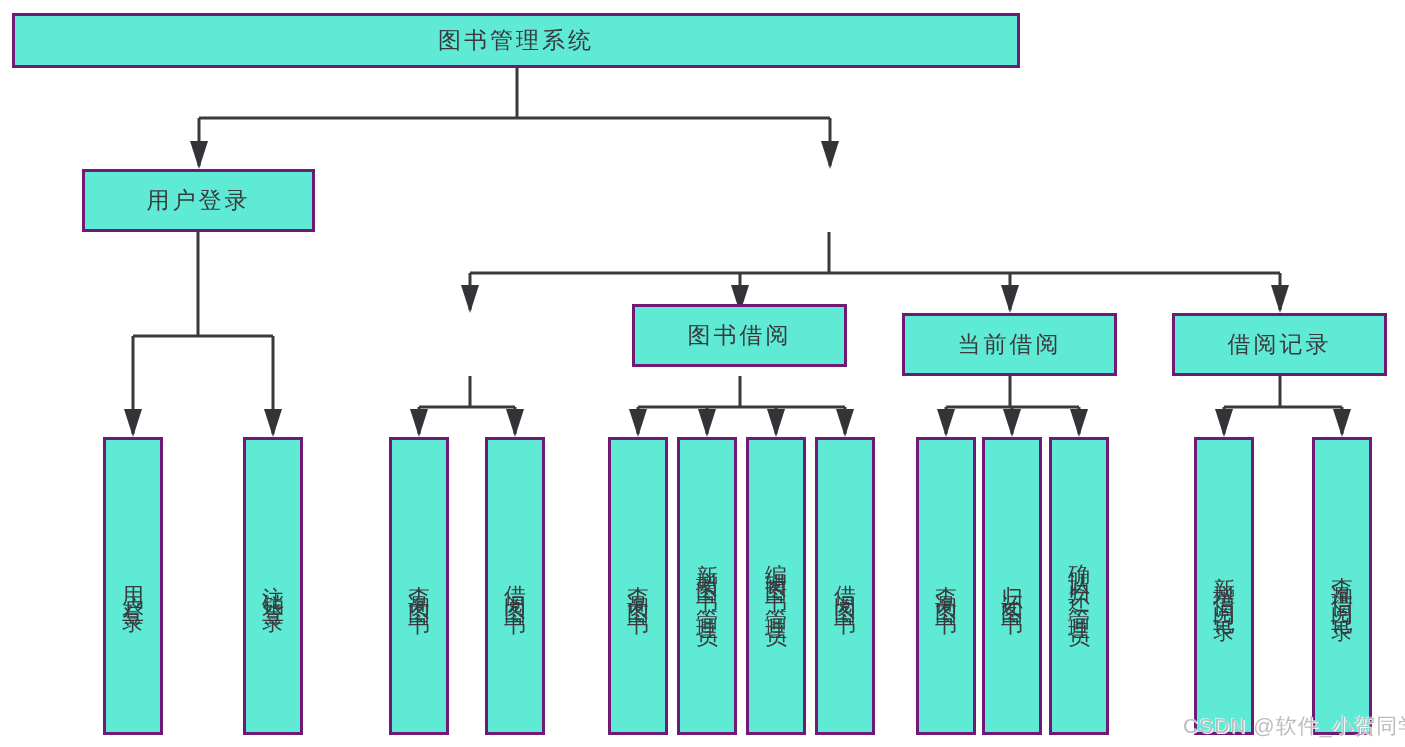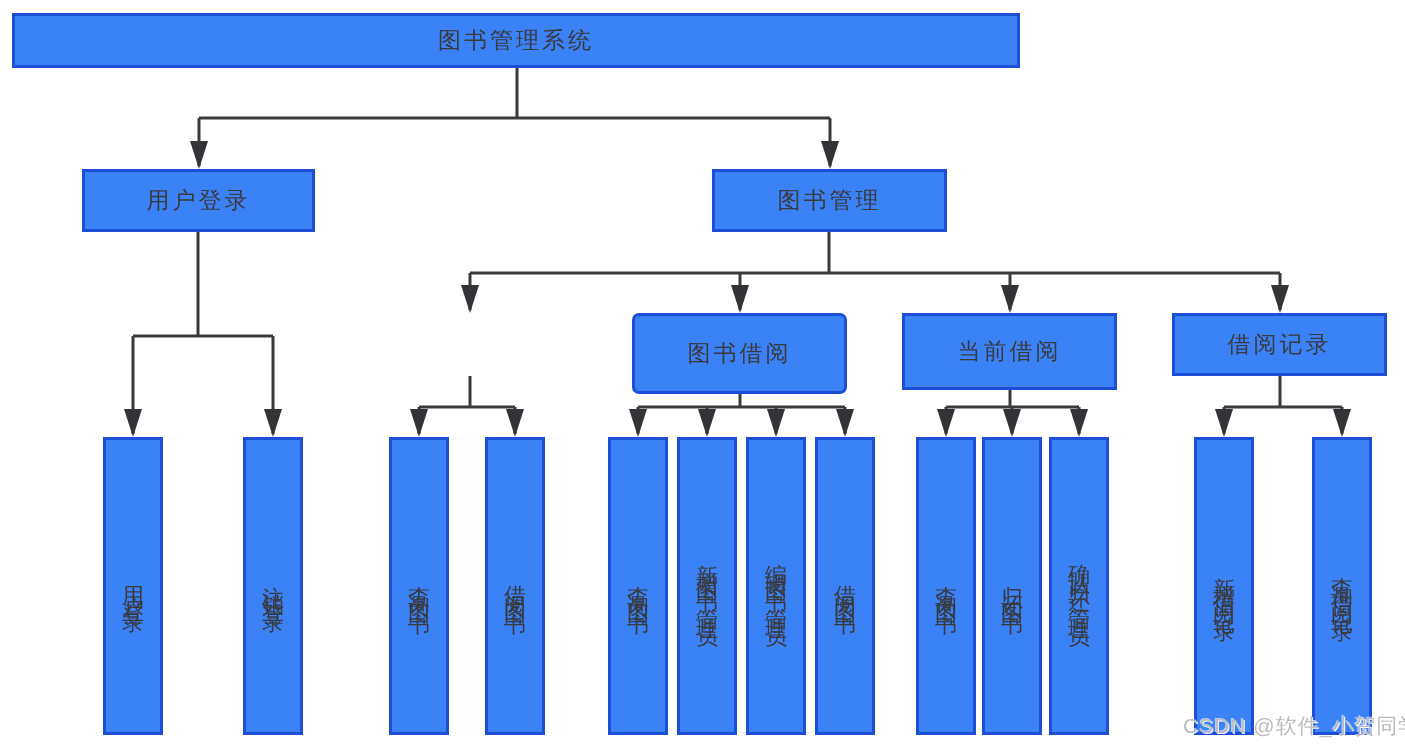--- a/index.html
+++ b/index.html
@@ -4,38 +4,38 @@
 <style>
   html,body { margin:0; padding:0; }
   body {
     width:1405px; height:747px; position:relative; overflow:hidden;
     background:#ffffff;
     font-family:"Liberation Sans","DejaVu Sans",sans-serif;
   }
   #stage { position:absolute; left:0; top:0; width:1405px; height:747px; }
   svg.connectors { position:absolute; left:0; top:0; z-index:0; }
   .box {
-    position:absolute; box-sizing:border-box; background:#3b82f6;
-    border:3px solid #1d4ed8; display:flex; align-items:center; justify-content:center;
+    position:absolute; box-sizing:border-box; background:#5eead4;
+    border:3px solid #701a75; display:flex; align-items:center; justify-content:center;
     z-index:1; color:#3a3a3e;
   }
   .h-label { font-size:23px; letter-spacing:3px; white-space:nowrap; }
   .v-label {
     writing-mode:vertical-rl; text-orientation:mixed;
     font-size:22px; letter-spacing:9px; line-height:1; white-space:nowrap;
   }
   
   .n-root   { left:12px;  top:13px;  width:1008px; height:55px; }
   
   .n-login  { left:82px;  top:169px; width:233px;  height:63px; }
   .n-mgmt   { left:712px; top:169px; width:235px;  height:63px; }
   
   .n-rec    { left:362px;  top:313px; width:215px; height:63px; }
-  .n-bor    { left:632px;  top:313px; width:215px; height:81px;border-radius:7px; }
-  .n-cur    { left:902px;  top:313px; width:215px; height:77px; }
+  .n-bor    { left:632px;  top:304px; width:215px; height:63px; }
+  .n-cur    { left:902px;  top:313px; width:215px; height:63px; }
   .n-recs   { left:1172px; top:313px; width:215px; height:63px; }
   
   .leaf { top:437px; width:60px; height:298px; }
   .lA1 { left:103px; }  .lA2 { left:243px; }
   .lB1 { left:389px; }  .lB2 { left:485px; }
   .lC1 { left:608px; }  .lC2 { left:677px; }  .lC3 { left:746px; }  .lC4 { left:815px; }
   .lD1 { left:916px; }  .lD2 { left:982px; }  .lD3 { left:1049px; }
   .lE1 { left:1194px; } .lE2 { left:1312px; }
   .watermark {
     position:absolute; left:1183px; top:712px; z-index:3;
@@ -88,23 +88,20 @@
     </g>
   </svg>
 
   <div class="box n-root">
     <span class="h-label">图书管理系统</span>
   </div>
 
   <div class="box n-login">
     <span class="h-label">用户登录</span>
   </div>
-  <div class="box n-mgmt">
-    <span class="h-label">图书管理</span>
-  </div>
 
   <div class="box n-bor">
     <span class="h-label">图书借阅</span>
   </div>
   <div class="box n-cur">
     <span class="h-label">当前借阅</span>
   </div>
   <div class="box n-recs">
     <span class="h-label">借阅记录</span>
   </div>

